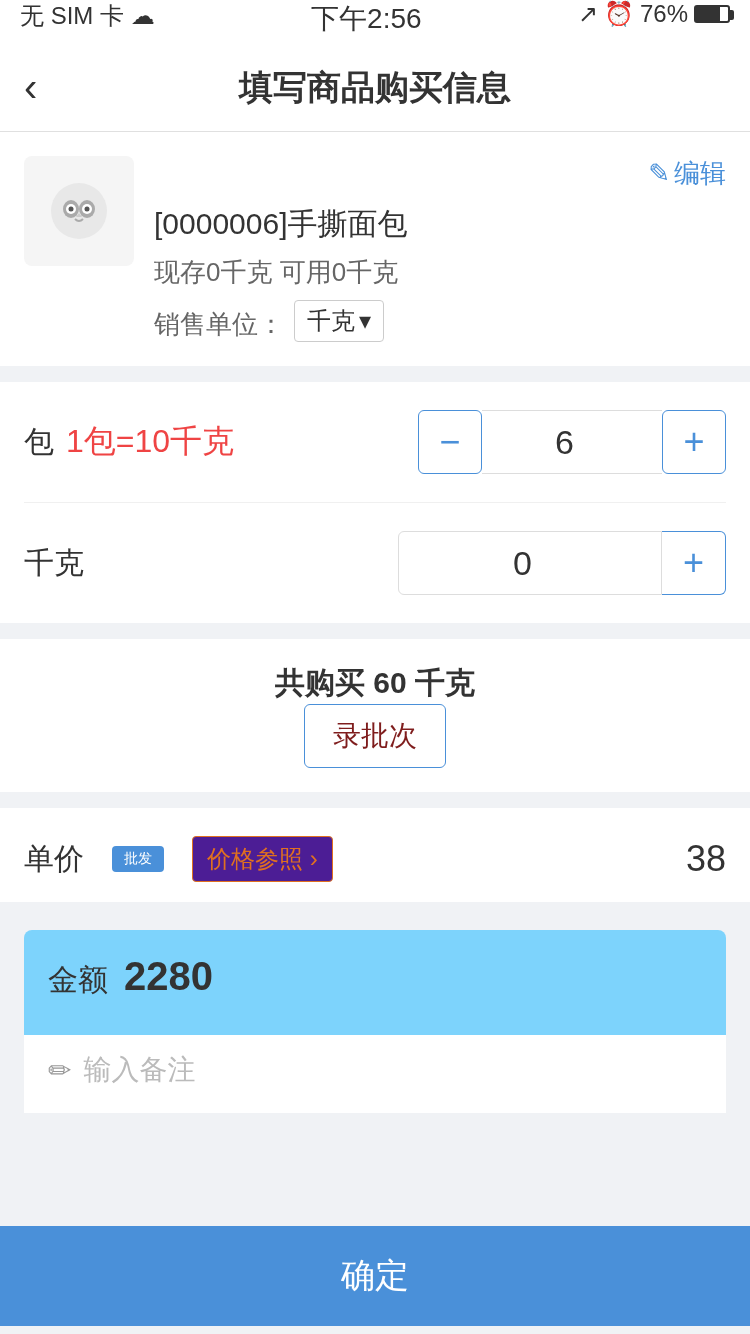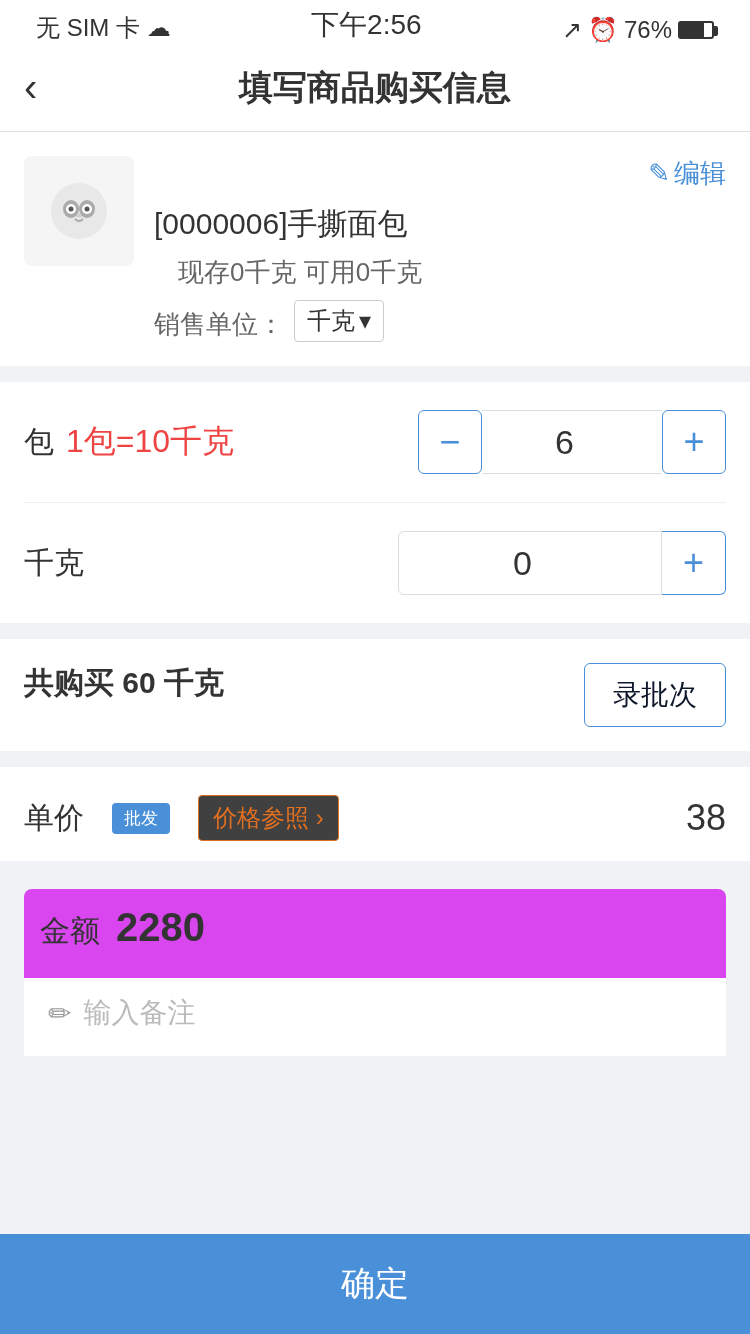--- a/index.html
+++ b/index.html
@@ -11,23 +11,23 @@
       background: #f0f2f5;
       font-size: 28px;
       color: #333;
     }
 
     
     .status-bar {
       height: 44px;
       background: #fff;
       display: flex;
-      align-items: flex-end;
+      align-items: flex-start;
       justify-content: space-between;
-      padding: 0 36px;
+      padding: 0 20px;
       font-size: 24px;
       color: #333;
     }
     .status-left { display: flex; align-items: center; gap: 8px; }
     .status-center { font-size: 28px; font-weight: 500; }
     .status-right { display: flex; align-items: center; gap: 6px; font-size: 24px; }
 
     
     .nav-bar {
       height: 88px;
@@ -65,21 +65,21 @@
       height: 110px;
       background: #f5f5f5;
       border-radius: 8px;
       display: flex;
       align-items: center;
       justify-content: center;
       flex-shrink: 0;
     }
     .product-info { flex: 1; }
     .product-name { font-size: 30px; color: #333; margin-bottom: 10px; margin-top: 48px; }
-    .product-stock { font-size: 26px; color: #666; margin-bottom: 10px; margin-left: 24px; }
+    .product-stock { font-size: 26px; color: #666; margin-bottom: 10px; }
     .product-unit { display: flex; align-items: flex-end; gap: 10px; font-size: 26px; color: #666; }
     .unit-select {
       border: 1px solid #ccc;
       border-radius: 4px;
       padding: 4px 12px;
       font-size: 24px;
       color: #333;
       background: #fff;
       display: flex;
       align-items: center;
@@ -148,83 +148,84 @@
       font-size: 34px;
       color: #333;
       background: #fff;
     }
 
     
     .total-section {
       background: #fff;
       padding: 24px;
       display: flex;
-      align-items: flex-start;
+      align-items: center;
       justify-content: space-between;
       margin-bottom: 16px;
+      flex-direction: column;
     }
     .total-text { font-size: 30px; color: #333; }
     .total-text span { font-weight: 600; }
     .batch-btn {
       border: 1.5px solid #4a90d9;
       border-radius: 6px;
       padding: 12px 28px;
       font-size: 28px;
-      color: #0f172a;
+      color: #7f1d1d;
       background: #fff;
       cursor: pointer;
     }
 
     
     .price-section {
       background: #fff;
       padding: 28px 24px 20px;
       margin-bottom: 4px;
     }
     .price-row {
       display: flex;
       align-items: center;
       gap: 28px;
       margin-bottom: 0;
     }
     .price-label { font-size: 30px; color: #333; }
     .price-tag {
       background: #4a90d9;
       color: #fff;
-      font-size: 17px;
+      font-size: 14px;
       padding: 4px 12px;
       border-radius: 4px;
     }
     .price-ref-btn {
       border: 1.5px solid #e07020;
       border-radius: 4px;
       padding: 6px 14px;
       font-size: 24px;
       color: #e07020;
-      background: #404040;
+      background: #4c1d95;
       display: flex;
       align-items: center;
       gap: 4px;
       cursor: pointer;
     }
     .price-value {
       margin-left: auto;
       font-size: 36px;
       color: #333;
       font-weight: 500;
     }
 
     
     .amount-section {
       background: #f0f2f5;
       padding: 24px 24px 0;
     }
     .amount-row {
-      background: #d946ef;
-      padding: 16px;
+      background: #7dd3fc;
+      padding: 24px;
       border-radius: 8px 8px 0 0;
     }
     .amount-label { font-size: 30px; color: #333; margin-bottom: 10px; }
     .amount-value { font-size: 40px; font-weight: 700; color: #333; }
     .remark-row {
       background: #fff;
       padding: 16px 24px 24px;
       display: flex;
       align-items: center;
       gap: 12px;
@@ -234,21 +235,21 @@
 
     
     .empty-area {
       background: #f0f2f5;
       height: 280px;
     }
 
     
     .confirm-bar {
       position: fixed;
-      bottom: 0;
+      bottom: 8px;
       width: 750px;
       height: 100px;
       background: #4a90d9;
       display: flex;
       align-items: center;
       justify-content: center;
       cursor: pointer;
     }
     .confirm-btn-text {
       font-size: 34px;

